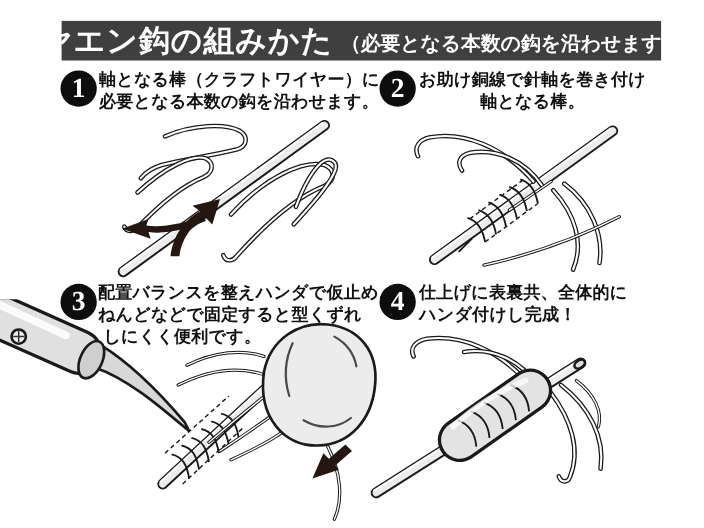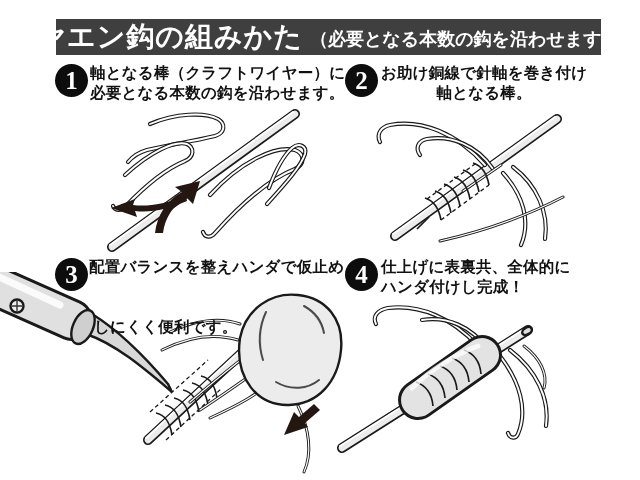--- a/index.html
+++ b/index.html
@@ -221,21 +221,22 @@
   <div class="step-text" style="left:381px;top:63px;text-align:center;">
     <div>お助け銅線で針軸を巻き付け</div>
     <div>軸となる棒。</div>
   </div>
 
   <div class="step-num" style="left:55px;top:258px;">
     <span>3</span>
   </div>
   <div class="step-text" style="left:89px;top:257px;">
     <div>配置バランスを整えハンダで仮止め。</div>
-    <div style="padding-left:5px;margin-top:40px;">しにくく便利です。</div>
+    <div>ねんどなどで固定すると型くずれ</div>
+    <div style="padding-left:5px;">しにくく便利です。</div>
   </div>
 
   <div class="step-num" style="left:345px;top:258px;">
     <span>4</span>
   </div>
   <div class="step-text" style="left:381px;top:257px;">
     <div>仕上げに表裏共、全体的に</div>
     <div>ハンダ付けし完成！</div>
   </div>
 

